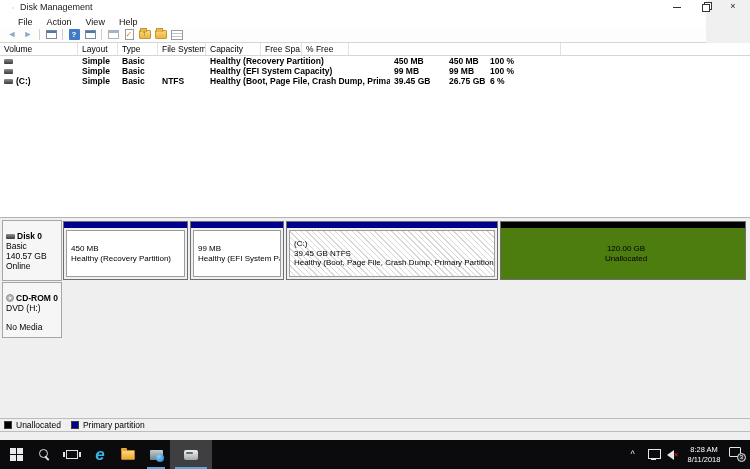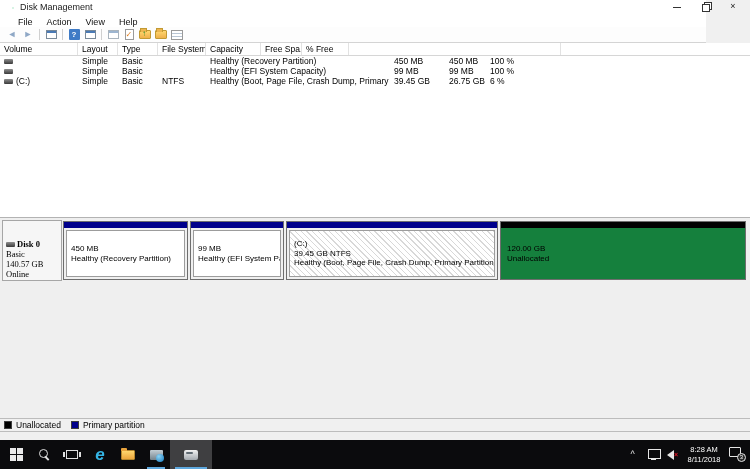--- a/index.html
+++ b/index.html
@@ -40,48 +40,48 @@
   .ico-folder::before { content:""; position:absolute; top:-3px; left:0; width:5px; height:3px; background:#edb54f; border:1px solid #c29a33; border-bottom:none; }
   .ico-folder .up { position:absolute; left:2px; top:-2px; font-size:8px; font-weight:bold; color:#2e8b2e; line-height:9px; }
   .ico-details { width:12px; height:10px; border:1px solid #9a9a9a; background:
       repeating-linear-gradient(#fff 0 2px, #b9c6d4 2px 3px); }
 
   
   .listview { position:absolute; top:43px; left:0; width:750px; height:174px; background:#fff; }
   .lv-header { display:flex; height:13px; border-bottom:1px solid #d6d6d6; }
   .lv-hcell { font-size:8.5px; line-height:12px; padding-left:4px; border-right:1px solid #e2e2e2;
               overflow:hidden; white-space:nowrap; flex:none; }
-  .lv-row { display:flex; height:10px; align-items:flex-end; }
+  .lv-row { display:flex; height:10px; align-items:flex-end;font-weight:bold; }
   .lv-row:first-of-type { margin-top:2px; }
   .lv-cell { font-size:8.5px; line-height:10px; padding-left:4px; overflow:hidden; white-space:nowrap; flex:none; height:10px; }
   .c0{width:78px;} .c1{width:40px;} .c2{width:40px;} .c3{width:48px;} .c4{width:184px;}
   .c5{width:55px;} .c6{width:41px;} .c7{width:47px;} .c8{width:212px; border-right:1px solid #e2e2e2;}
   .vol-cell { display:flex; align-items:center; gap:3px; }
   .drive-ico { width:9px; height:5px; border-radius:1px; background:linear-gradient(#8f8f8f,#3a3a3a); flex:none; }
 
   
   .pane { position:absolute; top:217px; left:0; width:750px; height:223px; background:#efefef; border-top:1px solid #b3b3b3; }
-  .dev-label { position:absolute; left:2px; width:60px; background:#f6f6f6; border:1px solid #a6a6a6; padding:18px 0 0 3px;font-family:Liberation Serif, serif; }
+  .dev-label { position:absolute; left:2px; width:60px; background:#f6f6f6; border:1px solid #a6a6a6; padding:10px 0 0 3px; }
   .disk0-label { top:2px; height:61px; }
   .cdrom-label { top:64px; height:56px; }
   .dl-title { font-size:8.5px; font-weight:bold; display:flex; align-items:center; gap:2px; white-space:nowrap; }
   .dl-line { font-size:8.5px; line-height:10px; white-space:nowrap; }
   .cd-ico { width:8px; height:8px; border-radius:50%; flex:none; border:1px solid #8a8a8a;
             background:radial-gradient(circle at 50% 50%, #f2f2f2 0 1.5px, #b9bdc0 1.5px 3px, #dadddf 3px); }
 
   .partition { position:absolute; top:3px; height:59px; border:1px solid #6e6e6e; background:#f0f0f0;
                display:flex; flex-direction:column; }
   .p0 { left:63px;  width:125px; }
   .p1 { left:190px; width:94px;  }
   .p2 { left:286px; width:212px; }
   .p3 { left:500px; width:246px; }
   .part-bar { height:6px; flex:none; }
   .part-body { flex:1; margin:2px; border:1px solid #9c9c9c; background:#fff; display:flex; flex-direction:column;
                justify-content:center; padding-left:4px; overflow:hidden; }
-  .part-body.plain { border:none; background:#15803d; margin:0; padding-left:6px; }
+  .part-body.plain { border:none; background:#4d7c0f; margin:0; padding-left:6px;text-align:center; }
   .part-body.hatched { background:repeating-linear-gradient(45deg, #ffffff 0 3px, #d8d8d8 3px 4px); }
   .part-line { font-size:8px; line-height:9.5px; white-space:nowrap; }
 
   .legend { position:absolute; left:0; right:0; top:200px; height:14px; background:#f0f0f0;
             border-top:1px solid #bcbcbc; border-bottom:1px solid #bcbcbc;
             display:flex; align-items:center; gap:10px; padding-left:4px; }
   .legend-item { display:flex; align-items:center; gap:4px; font-size:8.5px; }
   .legend-swatch { width:8px; height:8px; border:1px solid #3c3c3c; flex:none; }
 
   
@@ -277,20 +277,28 @@
       </div>
 
       <div class="partition p3">
         <div class="part-bar" style="background: rgb(0, 0, 0);"></div>
         <div class="part-body plain">
           <div class="part-line">120.00 GB</div>
           <div class="part-line">Unallocated</div>
         </div>
       </div>
 
+      <div class="dev-label cdrom-label">
+        <div class="dl-title">
+          <span class="cd-ico"></span>
+          <span>CD-ROM 0</span>
+        </div>
+        <div class="dl-line">DVD (H:)</div>
+        <div class="dl-line" style="margin-top:9px;">No Media</div>
+      </div>
 
       <div class="legend">
         <div class="legend-item">
           <span class="legend-swatch" style="background: rgb(0, 0, 0);"></span>
           <span>Unallocated</span>
         </div>
         <div class="legend-item">
           <span class="legend-swatch" style="background: rgb(0, 0, 139);"></span>
           <span>Primary partition</span>
         </div>

